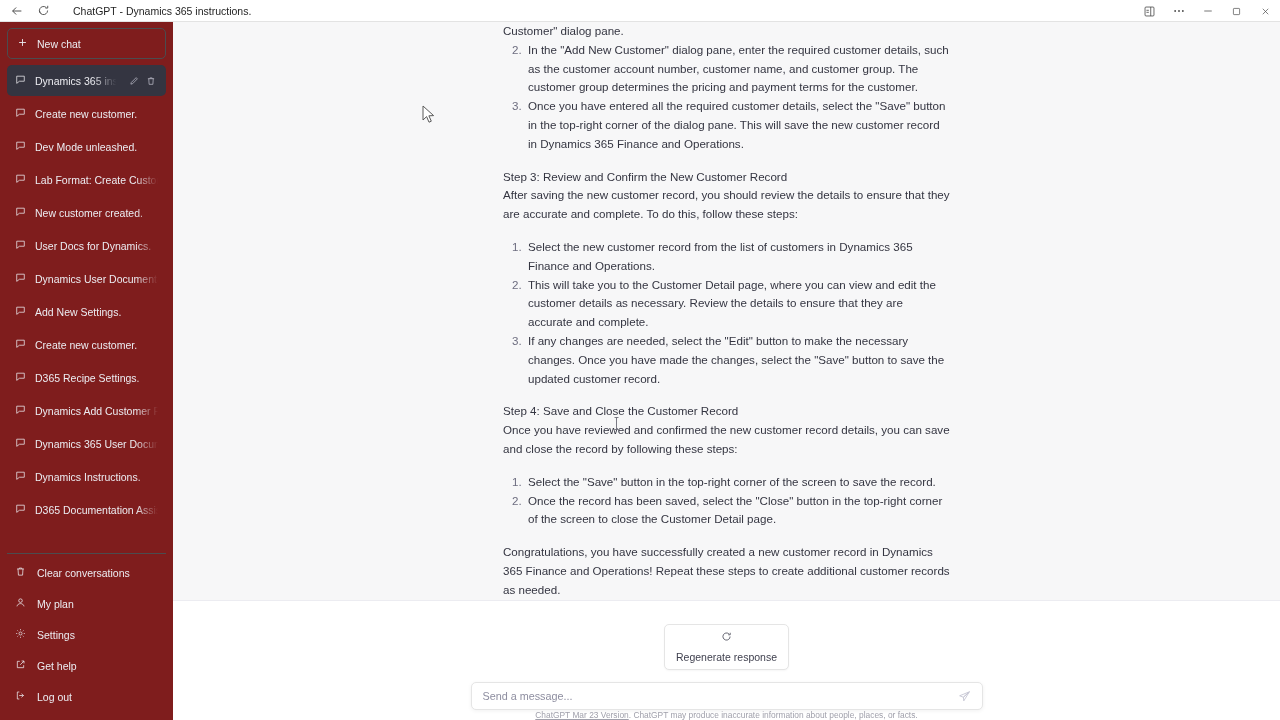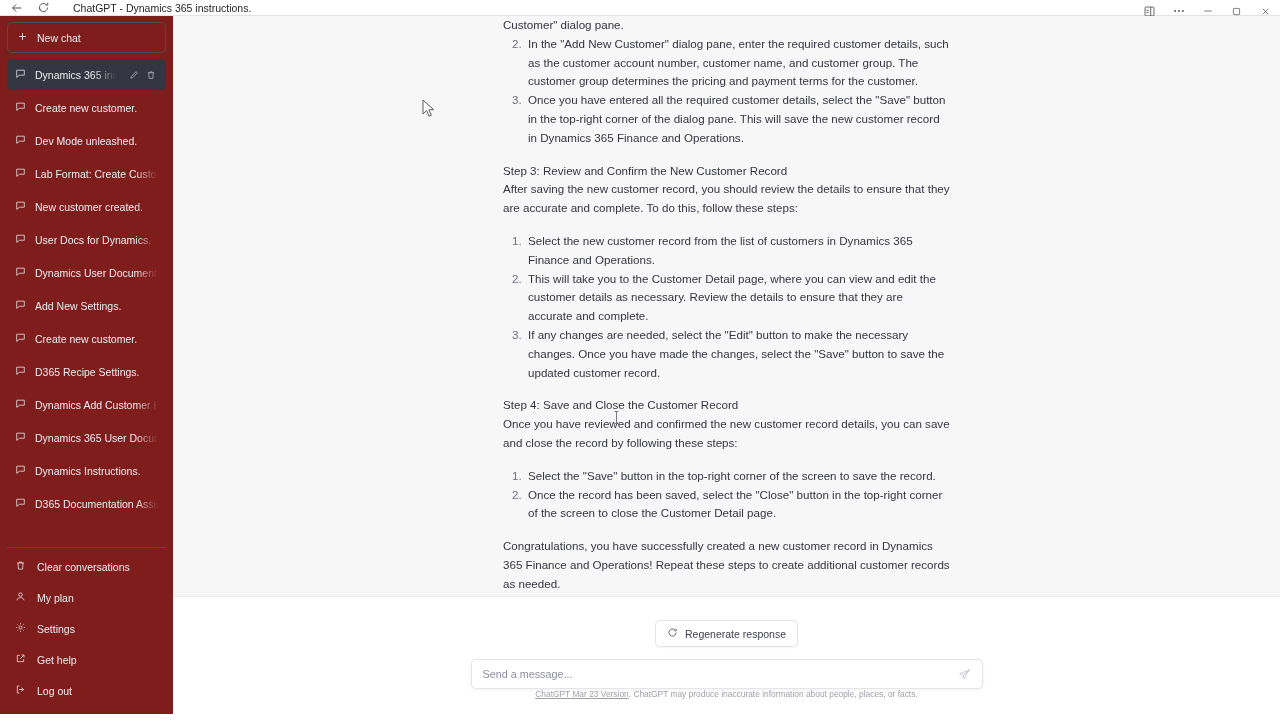--- a/index.html
+++ b/index.html
@@ -5,21 +5,21 @@
   * { box-sizing: border-box; margin: 0; padding: 0; }
   html, body {
     width: 1280px; height: 720px;
     overflow: hidden;
     font-family: "Liberation Sans", sans-serif;
     background: #ffffff;
   }
 
   
   .titlebar {
-    height: 16px;
+    height: 22px;
     background: #ffffff;
     border-bottom: 1px solid #e3e3e3;
     display: flex;
     align-items: center;
     position: relative;
   }
   .tb-left { display: flex; align-items: center; gap: 10px; padding-left: 9px; }
   .tb-icon {
     width: 16px; height: 16px;
     display: flex; align-items: center; justify-content: center;
@@ -150,20 +150,21 @@
     margin-top: 23px;
     display: inline-flex; align-items: center; gap: 7px;
     border: 1px solid #e5e5e5;
     background: #ffffff;
     border-radius: 5px;
     padding: 6px 11px;
     font-size: 10.5px;
     color: #40414f;
     cursor: pointer;
     box-shadow: 0 1px 2px rgba(0,0,0,0.04);
+    flex-direction: column;
   }
   .inputbox {
     margin-top: 12px;
     width: 512px;
     height: 30px;
     border: 1px solid #e5e5e5;
     border-radius: 5px;
     background: #ffffff;
     display: flex; align-items: center;
     padding: 0 11px;

